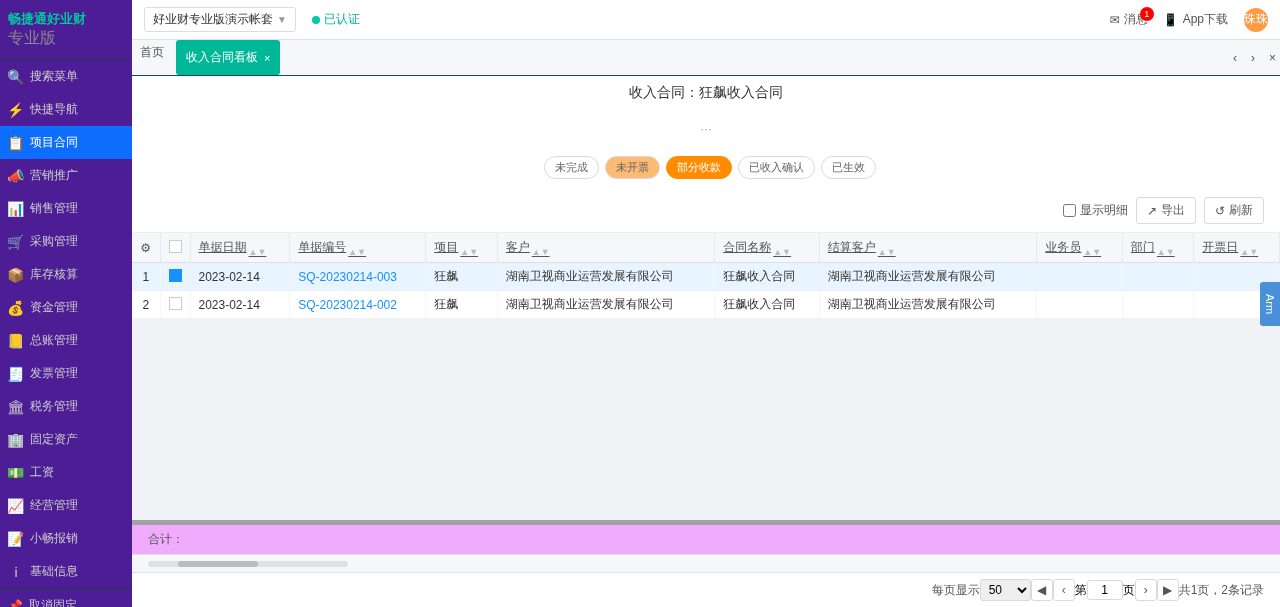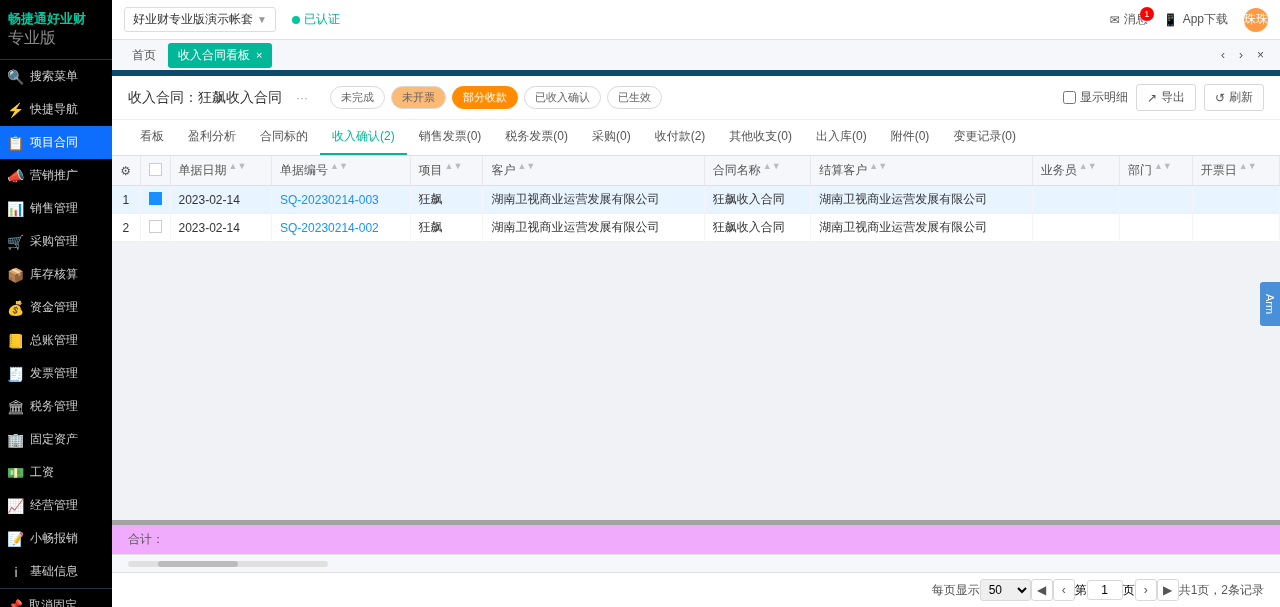--- a/index.html
+++ b/index.html
@@ -1,19 +1,19 @@
 <!DOCTYPE html>
 <html><head>
   <meta charset="utf-8">
   <style>
     * { box-sizing: border-box; margin: 0; padding: 0; font-family: 'Microsoft YaHei', Arial, sans-serif; font-size: 12px; }
     body { display: flex; height: 607px; overflow: hidden; background: #f0f2f5; }
 
     
-    .sidebar { width: 112px; background: #000000; display: flex; flex-direction: column; color: #ccc; height: 100%; }
+    .sidebar { width: 132px; background: #4c1d95; display: flex; flex-direction: column; color: #ccc; height: 100%; }
     .sidebar-logo { padding: 10px 8px; border-bottom: 1px solid #2a3445; }
     .sidebar-logo-text { color: #00c8a0; font-size: 13px; font-weight: bold; }
     .sidebar-logo-sub { color: #888; font-size: 16px; }
     .sidebar-item { display: flex; align-items: center; padding: 8px 8px; cursor: pointer; color: #ccc; gap: 6px; }
     .sidebar-item.active { background: #0d6efd; color: #fff; }
     .sidebar-item .icon { width: 16px; height: 16px; display: flex; align-items: center; justify-content: center; font-size: 14px; }
     .sidebar-item .label { font-size: 12px; }
     .sidebar-bottom { margin-top: auto; border-top: 1px solid #2a3445; }
     .sidebar-bottom-item { display: flex; align-items: center; padding: 8px 8px; cursor: pointer; color: #ccc; gap: 6px; }
 
@@ -25,48 +25,48 @@
     .topbar-selector { display: flex; align-items: center; gap: 4px; border: 1px solid #ddd; border-radius: 3px; padding: 3px 8px; cursor: pointer; color: #333; }
     .topbar-selector .arrow { color: #999; font-size: 10px; }
     .topbar-certified { display: flex; align-items: center; gap: 4px; color: #00b0a0; margin-left: 8px; }
     .topbar-dot { width: 8px; height: 8px; background: #00c8a0; border-radius: 50%; }
     .topbar-right { margin-left: auto; display: flex; align-items: center; gap: 16px; }
     .topbar-right-item { display: flex; align-items: center; gap: 4px; cursor: pointer; color: #555; position: relative; }
     .topbar-right-item .badge { position: absolute; top: -4px; right: -6px; background: #f00; color: #fff; border-radius: 50%; width: 14px; height: 14px; display: flex; align-items: center; justify-content: center; font-size: 9px; }
     .avatar { width: 24px; height: 24px; border-radius: 50%; background: #ff9944; display: flex; align-items: center; justify-content: center; color: #fff; font-size: 10px; }
 
     
-    .tabbar { height: 36px; background: #f5f7fa; border-bottom: 6px solid #0c4a6e; display: flex; align-items: center; padding: 0 12px; gap: 4px; }
+    .tabbar { height: 36px; background: #f5f7fa; border-bottom: 1px solid #0c4a6e; display: flex; padding: 0 0; gap: 4px; }
     .tabbar-home { color: #555; cursor: pointer; padding: 4px 8px; }
     .tabbar-tab { display: flex; align-items: center; gap: 6px; background: #00b897; color: #fff; border-radius: 3px; padding: 4px 10px; cursor: pointer; font-size: 12px; }
     .tabbar-tab .close-icon { cursor: pointer; font-size: 11px; }
     .tabbar-controls { margin-left: auto; display: flex; align-items: center; gap: 6px; }
     .tabbar-controls span { cursor: pointer; color: #555; padding: 2px 4px; }
 
     
-    .page-header { padding: 8px 16px; background: #fff; border-bottom: 1px solid #eee; display: flex; align-items: center; gap: 8px; }
+    .page-header { padding: 8px 16px; background: #fff; border-bottom: 1px solid #eee; display: flex; align-items: center; gap: 18px; flex-direction: column; }
     .page-header-title { font-size: 14px; color: #333; font-weight: 500; }
     .page-header-more { cursor: pointer; color: #999; padding: 2px 6px; }
     .status-btn { padding: 3px 10px; border-radius: 12px; font-size: 11px; cursor: pointer; border: 1px solid; }
     .page-header-right { margin-left: auto; display: flex; align-items: center; gap: 8px; }
     .page-header-right label { display: flex; align-items: center; gap: 4px; color: #555; cursor: pointer; }
     .page-header-right .btn { padding: 4px 10px; border: 1px solid #d9d9d9; border-radius: 3px; background: #fff; cursor: pointer; color: #555; display: flex; align-items: center; gap: 4px; }
 
     
     .sub-tabs { background: #fff; border-bottom: 1px solid #e0e0e0; display: flex; padding: 0 16px; }
     .sub-tab { padding: 8px 12px; cursor: pointer; color: #555; border-bottom: 2px solid transparent; white-space: nowrap; }
     .sub-tab.active { color: #00b897; border-bottom-color: #00b897; }
     .data-table { width: 100%; border-collapse: collapse; }
     .data-table th { background: #f5f7fa; border-bottom: 1px solid #e0e0e0; border-right: 1px solid #e8e8e8; padding: 6px 8px; color: #555; font-weight: normal; white-space: nowrap; position: sticky; top: 0; z-index: 1; }
     .data-table td { border-bottom: 1px solid #f0f0f0; border-right: 1px solid #f5f5f5; padding: 5px 8px; color: #333; white-space: nowrap; }
     .data-table tr:nth-child(odd) td { background: #f9faff; }
     .data-table tr:nth-child(even) td { background: #fff; }
     .data-table tr.selected td { background: #e8f4ff !important; }
     .link-text { color: #1890ff; cursor: pointer; text-decoration: none; }
-    .th-sort { display: flex; align-items: flex-start; gap: 2px; }
+    .th-sort { display: flex; align-items: flex-end; gap: 2px; text-decoration: underline; }
     .sort-icon { color: #bbb; font-size: 9px; display: flex; flex-direction: column; line-height: 8px; }
     .col-settings { width: 28px; text-align: center; }
     .col-check { width: 28px; text-align: center; }
     .row-num { color: #999; text-align: center; }
     .checkbox-cell { text-align: center; }
     .checkbox-box { width: 13px; height: 13px; border: 1px solid #ccc; background: #fff; display: inline-block; cursor: pointer; }
 
     
     .table-footer { background: #f0abfc; border-top: 5px solid #a3a3a3; padding: 6px 16px; display: flex; align-items: center; }
     .total-label { color: #555; font-weight: 500; }
@@ -233,34 +233,20 @@
           <span>↗</span>
           <span>导出</span>
         </button>
         <button class="btn">
           <span>↺</span>
           <span>刷新</span>
         </button>
       </div>
     </div>
 
-    <div class="sub-tabs" id="sub-tabs-container">
-        <div class="sub-tab">看板</div>
-        <div class="sub-tab">盈利分析</div>
-        <div class="sub-tab">合同标的</div>
-        <div class="sub-tab active">收入确认(2)</div>
-        <div class="sub-tab">销售发票(0)</div>
-        <div class="sub-tab">税务发票(0)</div>
-        <div class="sub-tab">采购(0)</div>
-        <div class="sub-tab">收付款(2)</div>
-        <div class="sub-tab">其他收支(0)</div>
-        <div class="sub-tab">出入库(0)</div>
-        <div class="sub-tab">附件(0)</div>
-        <div class="sub-tab">变更记录(0)</div>
-      </div>
 
     <div class="inner-content">
       <table class="data-table">
         <thead>
           <tr>
             <th class="col-settings">⚙</th>
             <th class="col-check"><div class="checkbox-box"></div></th>
             <th>
                 <div class="th-sort">
                   <span>单据日期</span>

